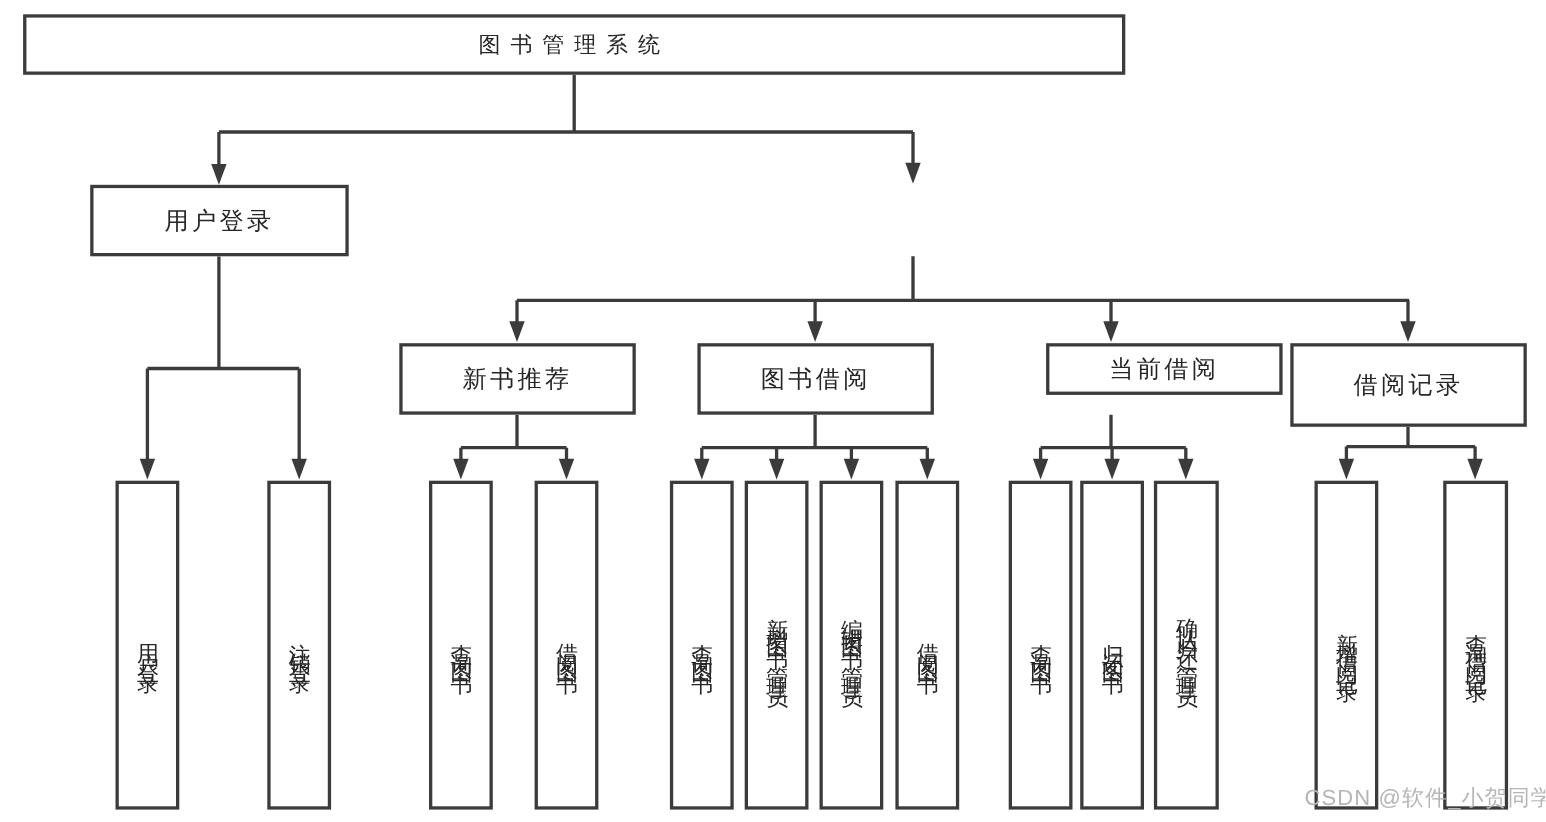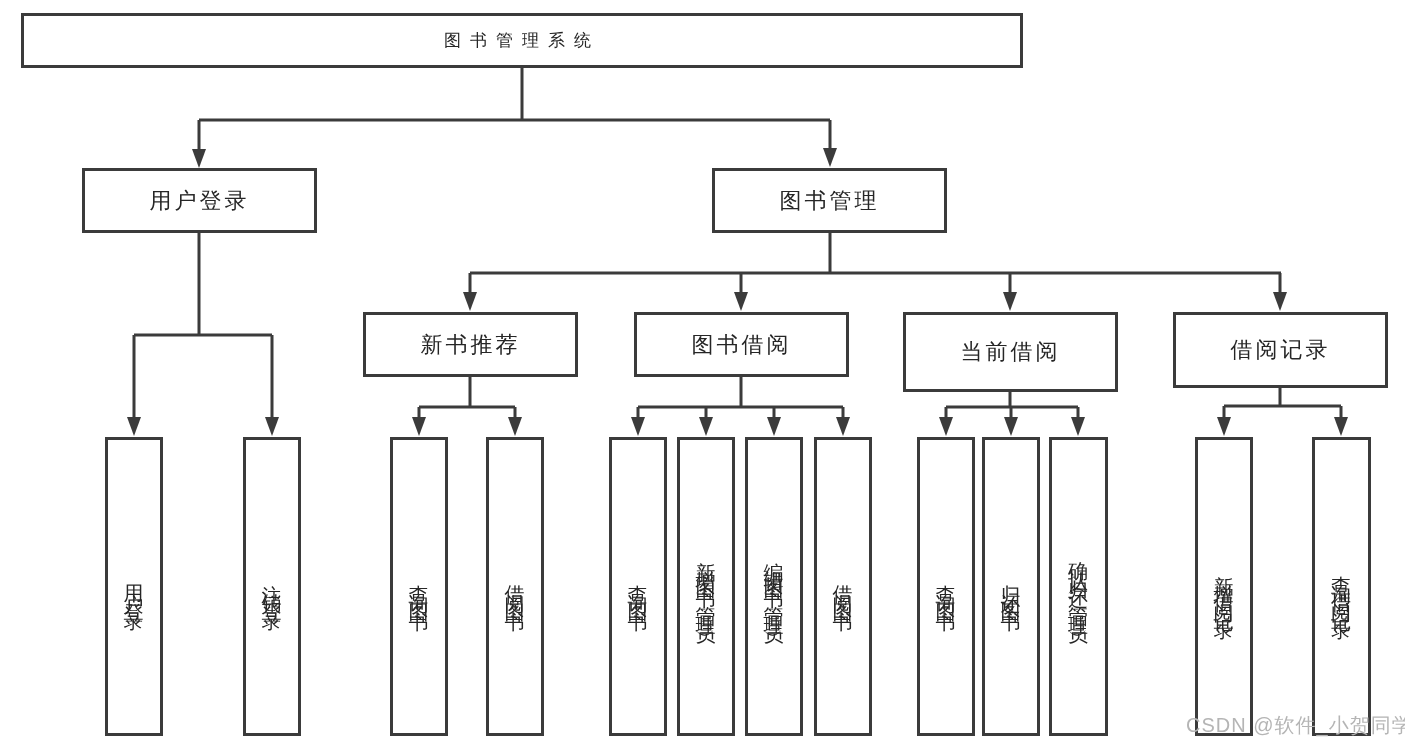--- a/index.html
+++ b/index.html
@@ -19,21 +19,21 @@
     position: absolute;
     box-sizing: border-box;
     border: 3px solid var(--line, #3b3b3b);
     background: #ffffff;
     display: flex;
     align-items: center;
     justify-content: center;
     text-align: center;
   }
   .box.h { font-size: 22px; letter-spacing: 3px; }
-  .box.title { font-size: 17px; letter-spacing: 9px; }
+  .box.title { font-size: 20px; letter-spacing: 9px; }
   .box.v {
     writing-mode: vertical-rl;
     text-orientation: mixed;
     font-size: 20px;
     letter-spacing: 9px;
     line-height: 1;
   }
   .watermark {
     position: absolute;
     left: 1186px;
@@ -96,25 +96,24 @@
     <g>
       <path d="M1280 377 V406 M1224 406 H1341 M1224 406 V418 M1341 406 V418"></path>
       <polygon points="1217,417 1231,417 1224,436"></polygon>
       <polygon points="1334,417 1348,417 1341,436"></polygon>
     </g>
   </svg>
 
   <div class="box h title" style="left:21px; top:13px; width:1002px; height:55px;">图书管理系统</div>
 
   <div class="box h" style="left:82px; top:168px; width:235px; height:65px;">用户登录</div>
-  <div class="box h" style="left:712px; top:168px; width:235px; height:65px;">图书管理</div>
 
   <div class="box h" style="left:363px; top:312px; width:215px; height:65px;">新书推荐</div>
   <div class="box h" style="left:634px; top:312px; width:215px; height:65px;">图书借阅</div>
-  <div class="box h" style="left:903px; top:312px; width:215px; height:80px;">当前借阅</div>
+  <div class="box h" style="left:951px; top:312px; width:215px; height:47px;">当前借阅</div>
   <div class="box h" style="left:1173px; top:312px; width:215px; height:76px;">借阅记录</div>
 
   <div class="box v" style="left:105px; top:437px; width:58px; height:299px;">用户登录</div>
   <div class="box v" style="left:243px; top:437px; width:58px; height:299px;">注销登录</div>
 
   <div class="box v" style="left:390px; top:437px; width:58px; height:299px;">查询图书</div>
   <div class="box v" style="left:486px; top:437px; width:58px; height:299px;">借阅图书</div>
 
   <div class="box v" style="left:609px; top:437px; width:58px; height:299px;">查询图书</div>
   <div class="box v" style="left:677px; top:437px; width:58px; height:299px;">新增图书（管理员）</div>

